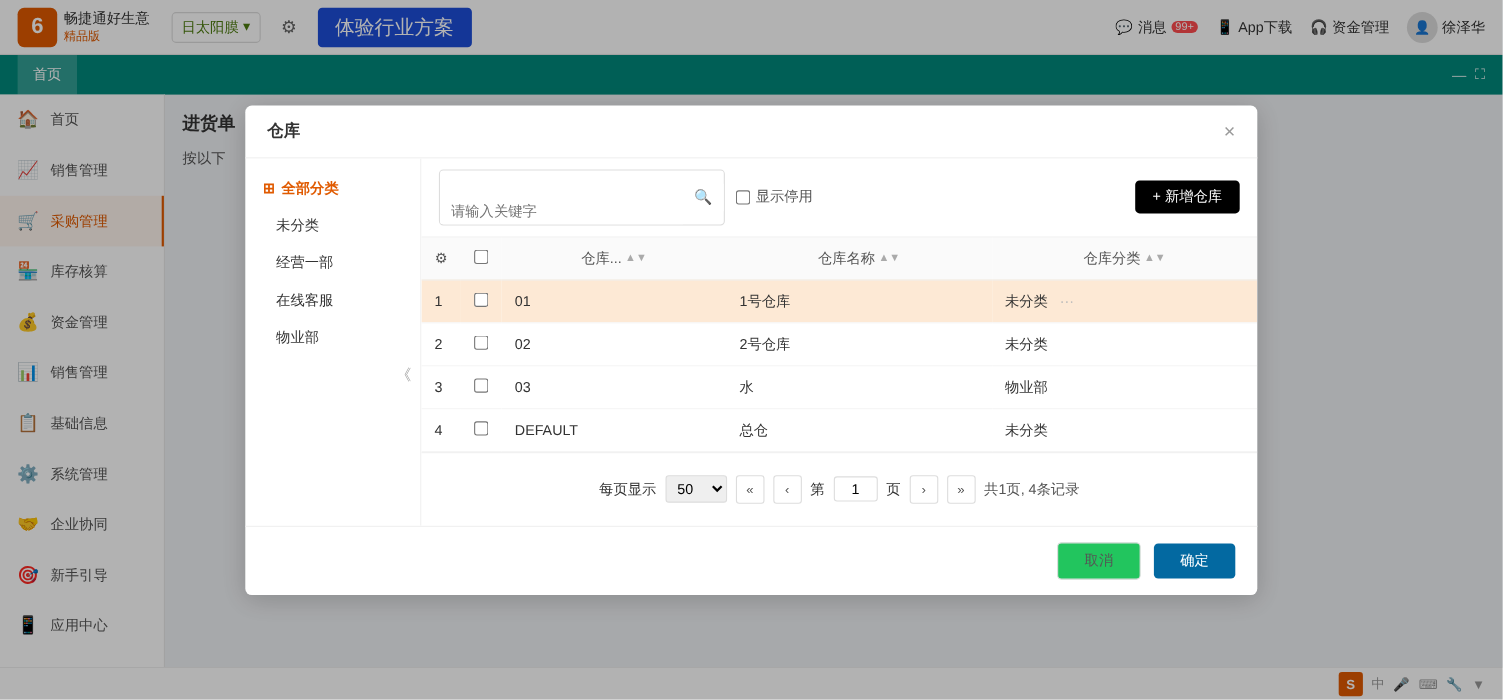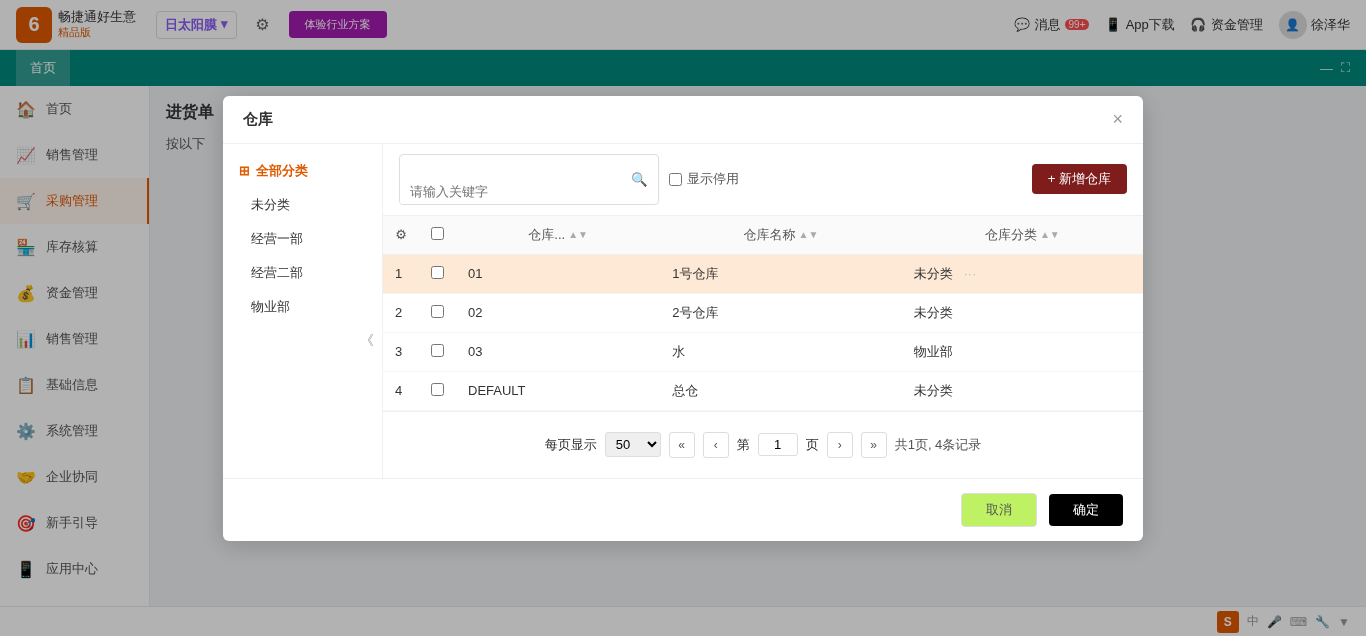--- a/index.html
+++ b/index.html
@@ -27,32 +27,32 @@
       background: #e05a00;
       border-radius: 6px;
       display: flex; align-items: center; justify-content: center;
       color: #fff; font-size: 20px; font-weight: bold;
     }
     .logo-text { font-size: 13px; color: #333; line-height: 1.3; }
     .logo-sub { font-size: 11px; color: #e05a00; }
     .topbar-center { display: flex; align-items: center; gap: 10px; flex: 1; }
     .store-select {
       display: flex; align-items: flex-start; gap: 4px;
-      color: #8b5cf6; font-size: 13px; cursor: pointer;
+      color: #4d7c0f; font-size: 13px; cursor: pointer;
       padding: 4px 8px;
-      border: 1px solid #ddd; border-radius: 4px; font-weight: bold;
+      border: 1px solid #ddd; border-radius: 4px;
     }
     .topbar-gear {
       width: 32px; height: 32px;
       display: flex; align-items: center; justify-content: center;
       color: #666; cursor: pointer; font-size: 16px;
     }
     .topbar-trial-btn {
-      background: #a21caf; color: #fff; border: none;
-      padding: 6px 16px; border-radius: 4px; cursor: pointer; font-size: 11px;
+      background: #1d4ed8; color: #fff; border: none;
+      padding: 6px 16px; border-radius: 4px; cursor: pointer; font-size: 18px;
     }
     .topbar-right { display: flex; align-items: center; gap: 16px; margin-left: auto; }
     .topbar-right-item { display: flex; align-items: center; gap: 4px; color: #333; cursor: pointer; font-size: 13px; }
     .badge {
       background: #ff4d4f; color: #fff; font-size: 10px;
       padding: 0 4px; border-radius: 8px; min-width: 16px; text-align: center;
     }
     .avatar { width: 28px; height: 28px; border-radius: 50%; background: #ddd; display: flex; align-items: center; justify-content: center; color: #666; font-size: 12px; }
 
     
@@ -161,21 +161,21 @@
     }
     .modal-search input {
       border: none; outline: none; padding: 5px 10px;
       flex: 1; font-size: 13px; color: #333; margin-top: 24px;
     }
     .modal-search-btn { padding: 5px 10px; background: #fff; border: none; cursor: pointer; color: #999; }
     .modal-show-disabled { display: flex; align-items: center; gap: 5px; font-size: 13px; color: #555; }
     .modal-show-disabled input { cursor: pointer; }
     .modal-add-btn {
       margin-left: auto;
-      background: #7f1d1d; color: #fff; border: none;
+      background: #000000; color: #fff; border: none;
       padding: 6px 16px; border-radius: 4px; cursor: pointer; font-size: 13px;
     }
 
     
     .modal-table { flex: 1; overflow: auto; }
     table { width: 100%; border-collapse: collapse; }
     thead tr { background: #fafafa; }
     th {
       padding: 10px 12px; text-align: center;
       font-size: 13px; font-weight: normal; color: #555;
@@ -219,26 +219,26 @@
     .page-info { color: #555; }
 
     
     .modal-actions {
       display: flex; align-items: center; justify-content: flex-end;
       gap: 12px; padding: 14px 20px;
       border-top: 1px solid #f0f0f0;
     }
     .btn-cancel {
       padding: 7px 24px; border: 1px solid #ddd;
-      background: #bef264; border-radius: 4px; cursor: pointer;
+      background: #22c55e; border-radius: 4px; cursor: pointer;
       font-size: 13px; color: #555; margin-left: 35px;
     }
     .btn-confirm {
       padding: 7px 24px; border: none;
-      background: #000000; color: #fff; border-radius: 4px; cursor: pointer;
+      background: #0369a1; color: #fff; border-radius: 4px; cursor: pointer;
       font-size: 13px;
     }
 
     
     .statusbar {
       height: 30px;
       background: #fff;
       border-top: 1px solid #e8e8e8;
       display: flex; align-items: center;
       padding: 0 16px;
@@ -368,21 +368,21 @@
 
     <div class="modal-body">
 
       <div class="modal-sidebar">
         <div class="modal-sidebar-header">
           <span>⊞</span>
           <span>全部分类</span>
         </div>
         <div class="modal-sidebar-item">未分类</div>
         <div class="modal-sidebar-item">经营一部</div>
-        <div class="modal-sidebar-item">经营二部</div>
+        <div class="modal-sidebar-item">在线客服</div>
         <div class="modal-sidebar-item">物业部</div>
         <div class="modal-sidebar-collapse">
           <span class="collapse-btn">《</span>
         </div>
       </div>
 
       <div class="modal-content">
 
         <div class="modal-toolbar">
           <div class="modal-search">

